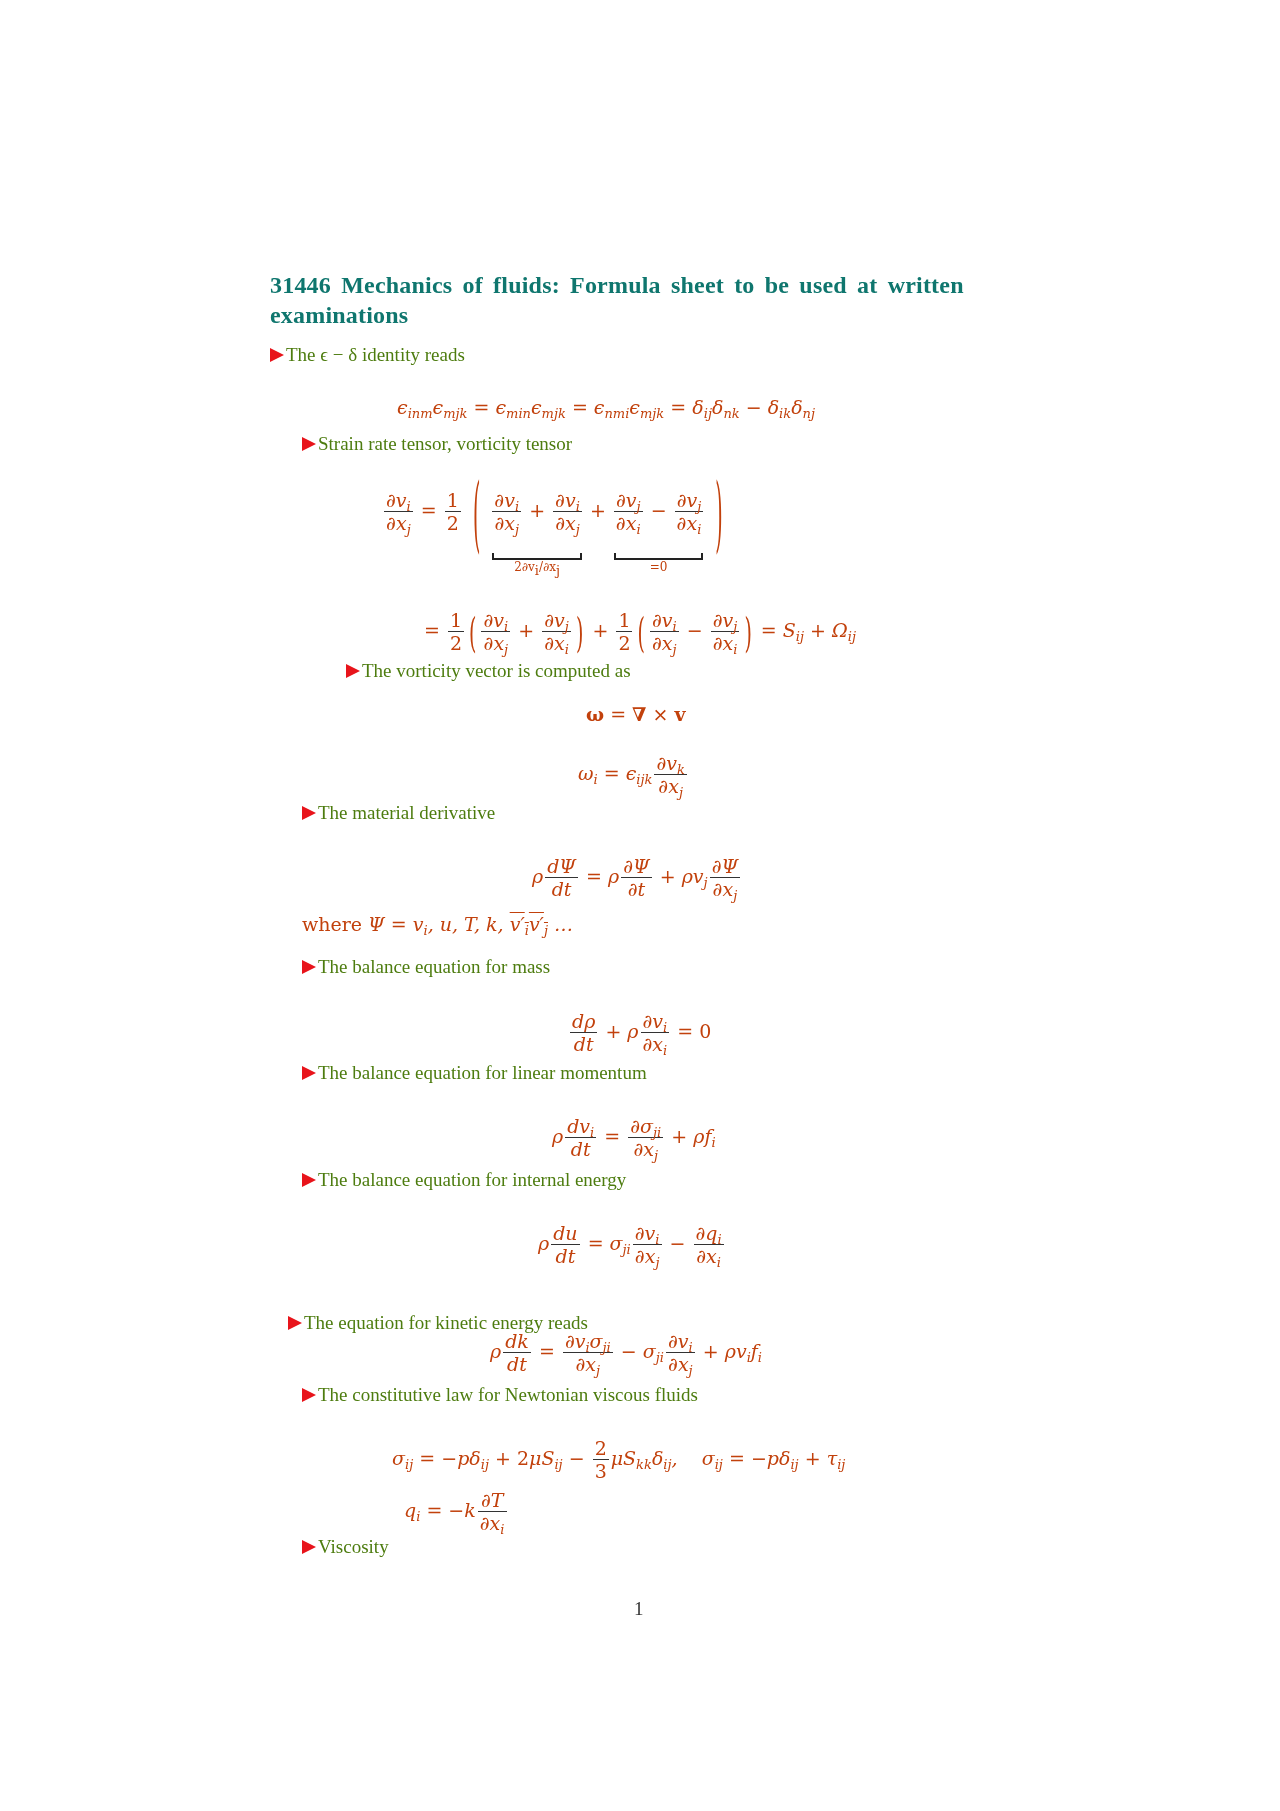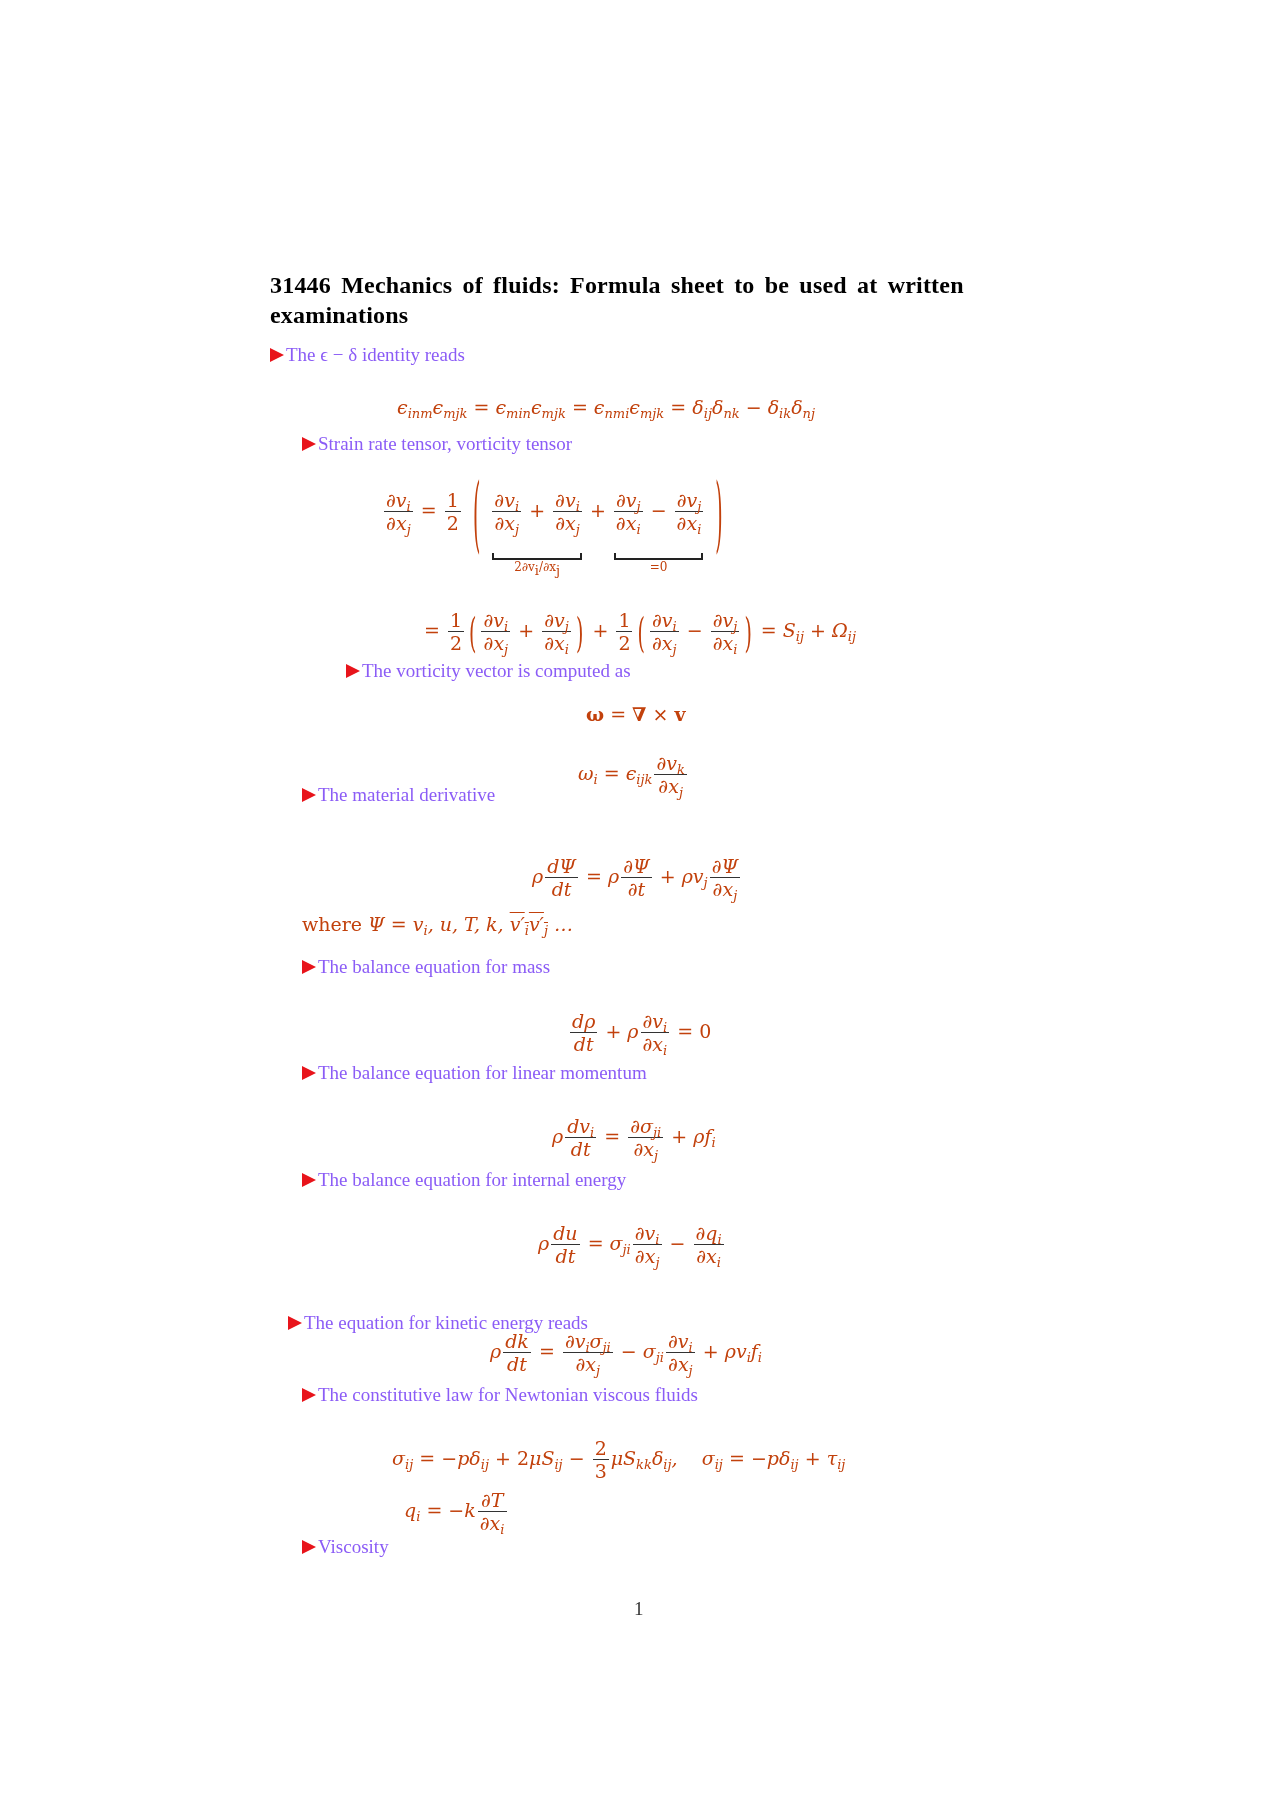--- a/index.html
+++ b/index.html
@@ -1,20 +1,20 @@
 <!DOCTYPE html>
 <html><head>
 <meta charset="utf-8">
 <style>
   html, body { margin:0; padding:0; background:#ffffff; }
   body { width:1280px; height:1811px; position:relative; overflow:hidden;
          font-family:"Liberation Serif","DejaVu Serif",serif; color:#222; }
   .abs { position:absolute; }
-  .title { left:270px; top:270px; width:740px; font-size:24px; font-weight:bold; line-height:30px; color:#000000; letter-spacing:0.2px; word-spacing:4px; }
-  .bullet { font-size:19px; line-height:24px; white-space:nowrap; color:#8b5cf6; }
+  .title { left:270px; top:270px; width:740px; font-size:24px; font-weight:bold; line-height:30px; color:#0f766e; letter-spacing:0.2px; word-spacing:4px; }
+  .bullet { font-size:19px; line-height:24px; white-space:nowrap; color:#4d7c0f; }
   .tri { display:inline-block; width:0; height:0; border-top:7px solid transparent; border-bottom:7px solid transparent; border-left:14px solid #e8141b; margin-right:2px; vertical-align:-1px; }
   .math { font-family:"DejaVu Serif","Liberation Serif",serif; font-style:italic; font-size:19px; color:#c2410c; white-space:nowrap; line-height:24px; }
   .up { font-style:normal; }
   .frac { display:inline-block; vertical-align:middle; text-align:center; margin:17px 2px; }
   .frac > span { display:block; padding:0 2px; line-height:22px; }
   .frac > span.num { border-bottom:1.5px solid #333; }
   sub { font-size:13px; vertical-align:-4px; line-height:0; }
   .paren { font-style:normal; font-weight:100; display:inline-block; vertical-align:middle; transform:scaleY(2.2); margin:0 3px; }
   .bigparen { font-style:normal; display:inline-block; vertical-align:middle; transform:scaleY(4.3); margin:0 4px; font-weight:100; }
   .brace { display:inline-block; vertical-align:top; text-align:center; }
@@ -54,21 +54,21 @@
 </div>
 
 <div class="abs bullet" style="left:302px;top:659px;margin-left:44px;"><span class="tri"></span><span>The vorticity vector is computed as</span></div>
 <div class="abs math" style="left:586px;top:702px;">
 <span class="bold">ω</span> <span class="up">=</span> <span class="bold">∇</span> <span class="up">×</span> <span class="bold">v</span>
 </div>
 <div class="abs math" style="left:578px;top:735px;">
 ω<sub>i</sub> <span class="up">=</span> ϵ<sub>ijk</sub><span class="frac"><span class="num">∂v<sub>k</sub></span><span>∂x<sub>j</sub></span></span>
 </div>
 
-<div class="abs bullet" style="left:302px;top:783px;"><span class="tri"></span><span>The material derivative</span></div>
+<div class="abs bullet" style="left:302px;top:801px;"><span class="tri"></span><span>The material derivative</span></div>
 <div class="abs math" style="left:532px;top:838px;">
 ρ<span class="frac"><span class="num">dΨ</span><span>dt</span></span> <span class="up">=</span> ρ<span class="frac"><span class="num">∂Ψ</span><span>∂t</span></span> <span class="up">+</span> ρv<sub>j</sub><span class="frac"><span class="num">∂Ψ</span><span>∂x<sub>j</sub></span></span>
 </div>
 <div class="abs math" style="left:302px;top:912px;">
 <span class="up">where</span> Ψ <span class="up">=</span> v<sub>i</sub>, u, T, k, <span class="overline">v′<sub>i</sub>v′<sub>j</sub></span> …
 </div>
 
 <div class="abs bullet" style="left:302px;top:955px;"><span class="tri"></span><span>The balance equation for mass</span></div>
 <div class="abs math" style="left:568px;top:993px;">
 <span class="frac"><span class="num">dρ</span><span>dt</span></span> <span class="up">+</span> ρ<span class="frac"><span class="num">∂v<sub>i</sub></span><span>∂x<sub>i</sub></span></span> <span class="up">= 0</span>

